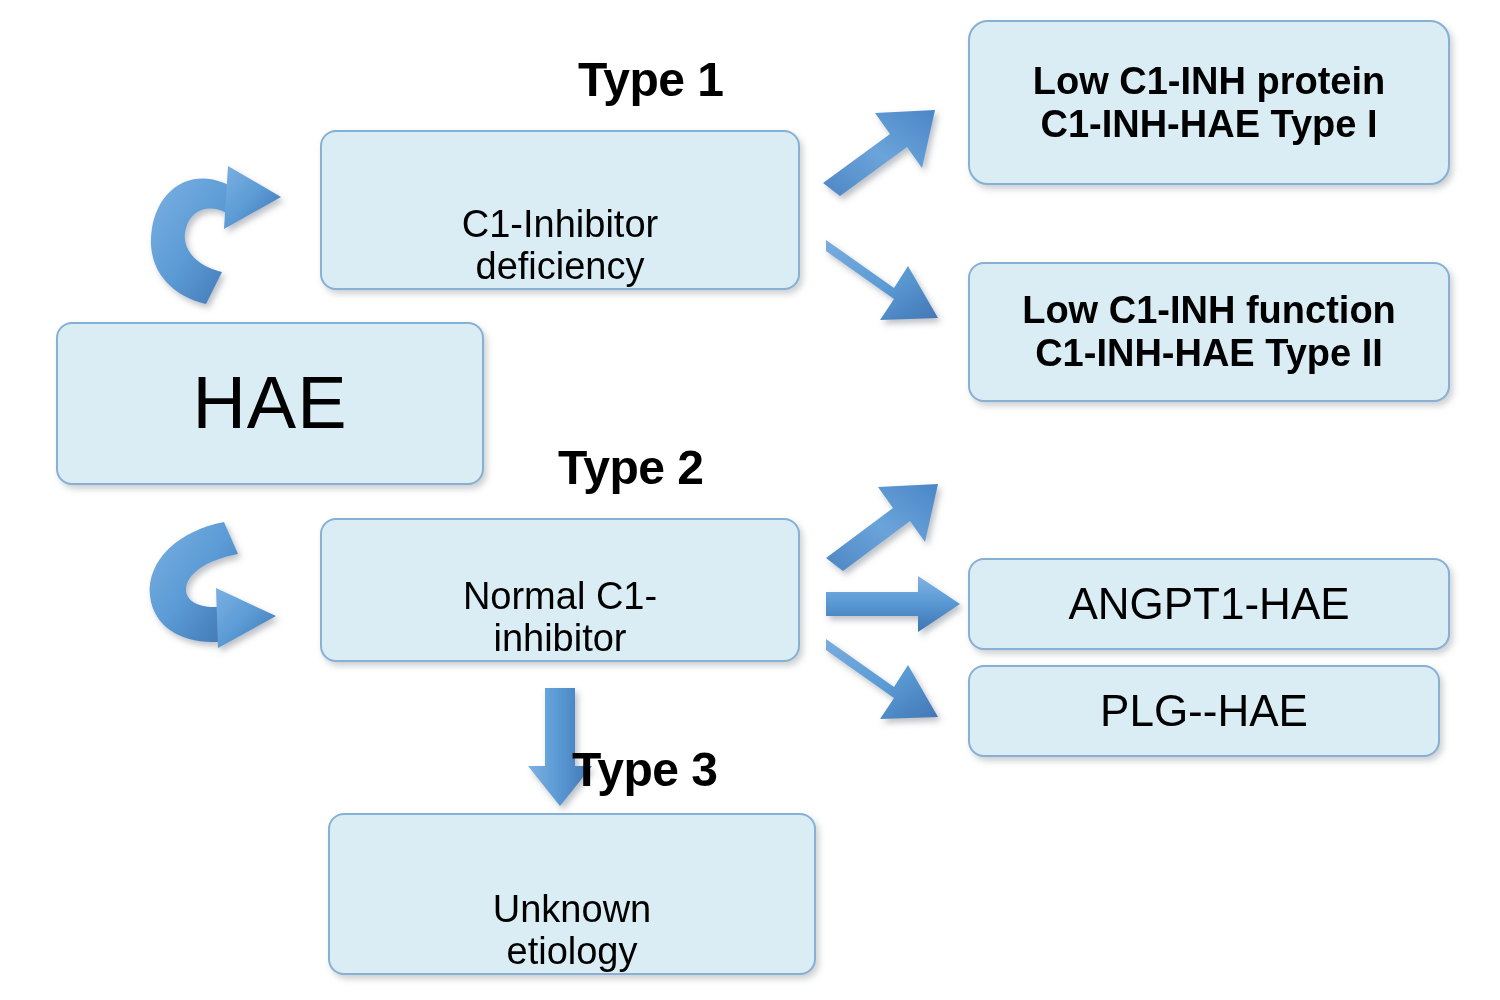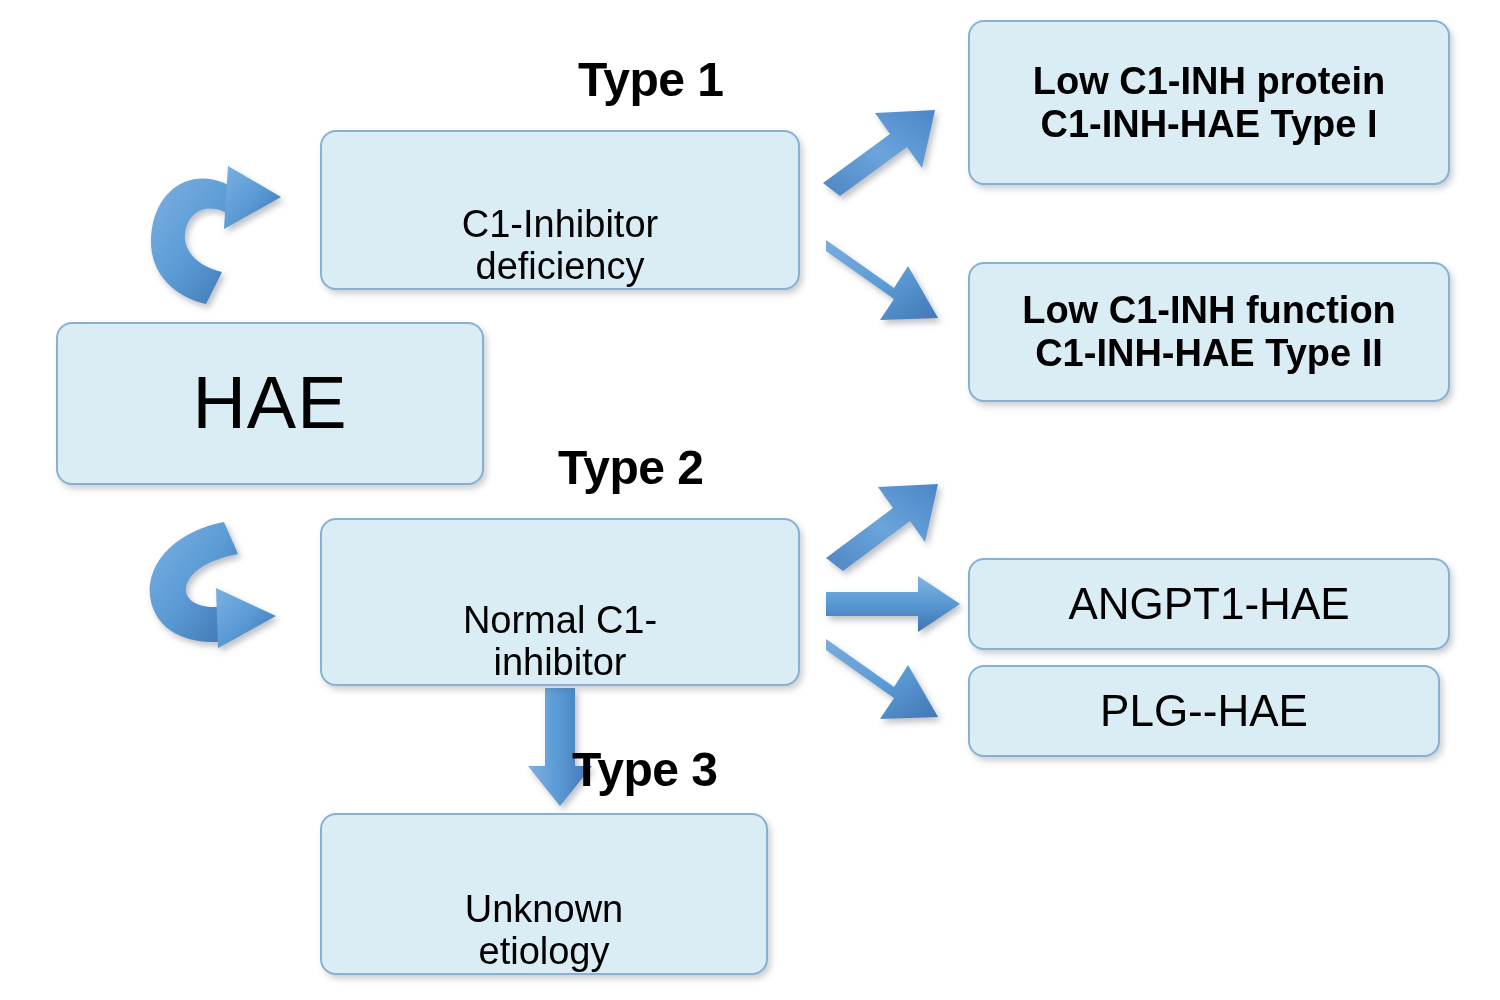--- a/index.html
+++ b/index.html
@@ -162,31 +162,31 @@
 
   <div class="node node-hae" style="left:56px; top:322px; width:428px; height:163px;">
     <span class="lines">HAE</span>
   </div>
 
   <div class="node node-mid" style="left:320px; top:130px; width:480px; height:160px;">
     <span class="lines">C1-Inhibitor
 deficiency</span>
   </div>
 
-  <div class="node node-mid" style="left:320px; top:518px; width:480px; height:168px;">
+  <div class="node node-mid" style="left:320px; top:518px; width:480px; height:144px;">
     <span class="lines">Normal C1-
 inhibitor</span>
   </div>
 
-  <div class="node node-mid" style="left:320px; top:813px; width:448px; height:162px;">
+  <div class="node node-mid" style="left:328px; top:813px; width:488px; height:162px;">
     <span class="lines">Unknown
 etiology</span>
   </div>
 
-  <div class="node node-right-two" style="left:968px; top:20px; width:482px; height:165px;">
+  <div class="node node-right-two" style="left:968px; top:20px; width:482px; height:165px;border-radius:20px;">
     <span class="lines">Low C1-INH protein
 C1-INH-HAE Type I</span>
   </div>
 
   <div class="node node-right-two" style="left:968px; top:262px; width:482px; height:140px;">
     <span class="lines">Low C1-INH function
 C1-INH-HAE Type II</span>
   </div>
 
 

